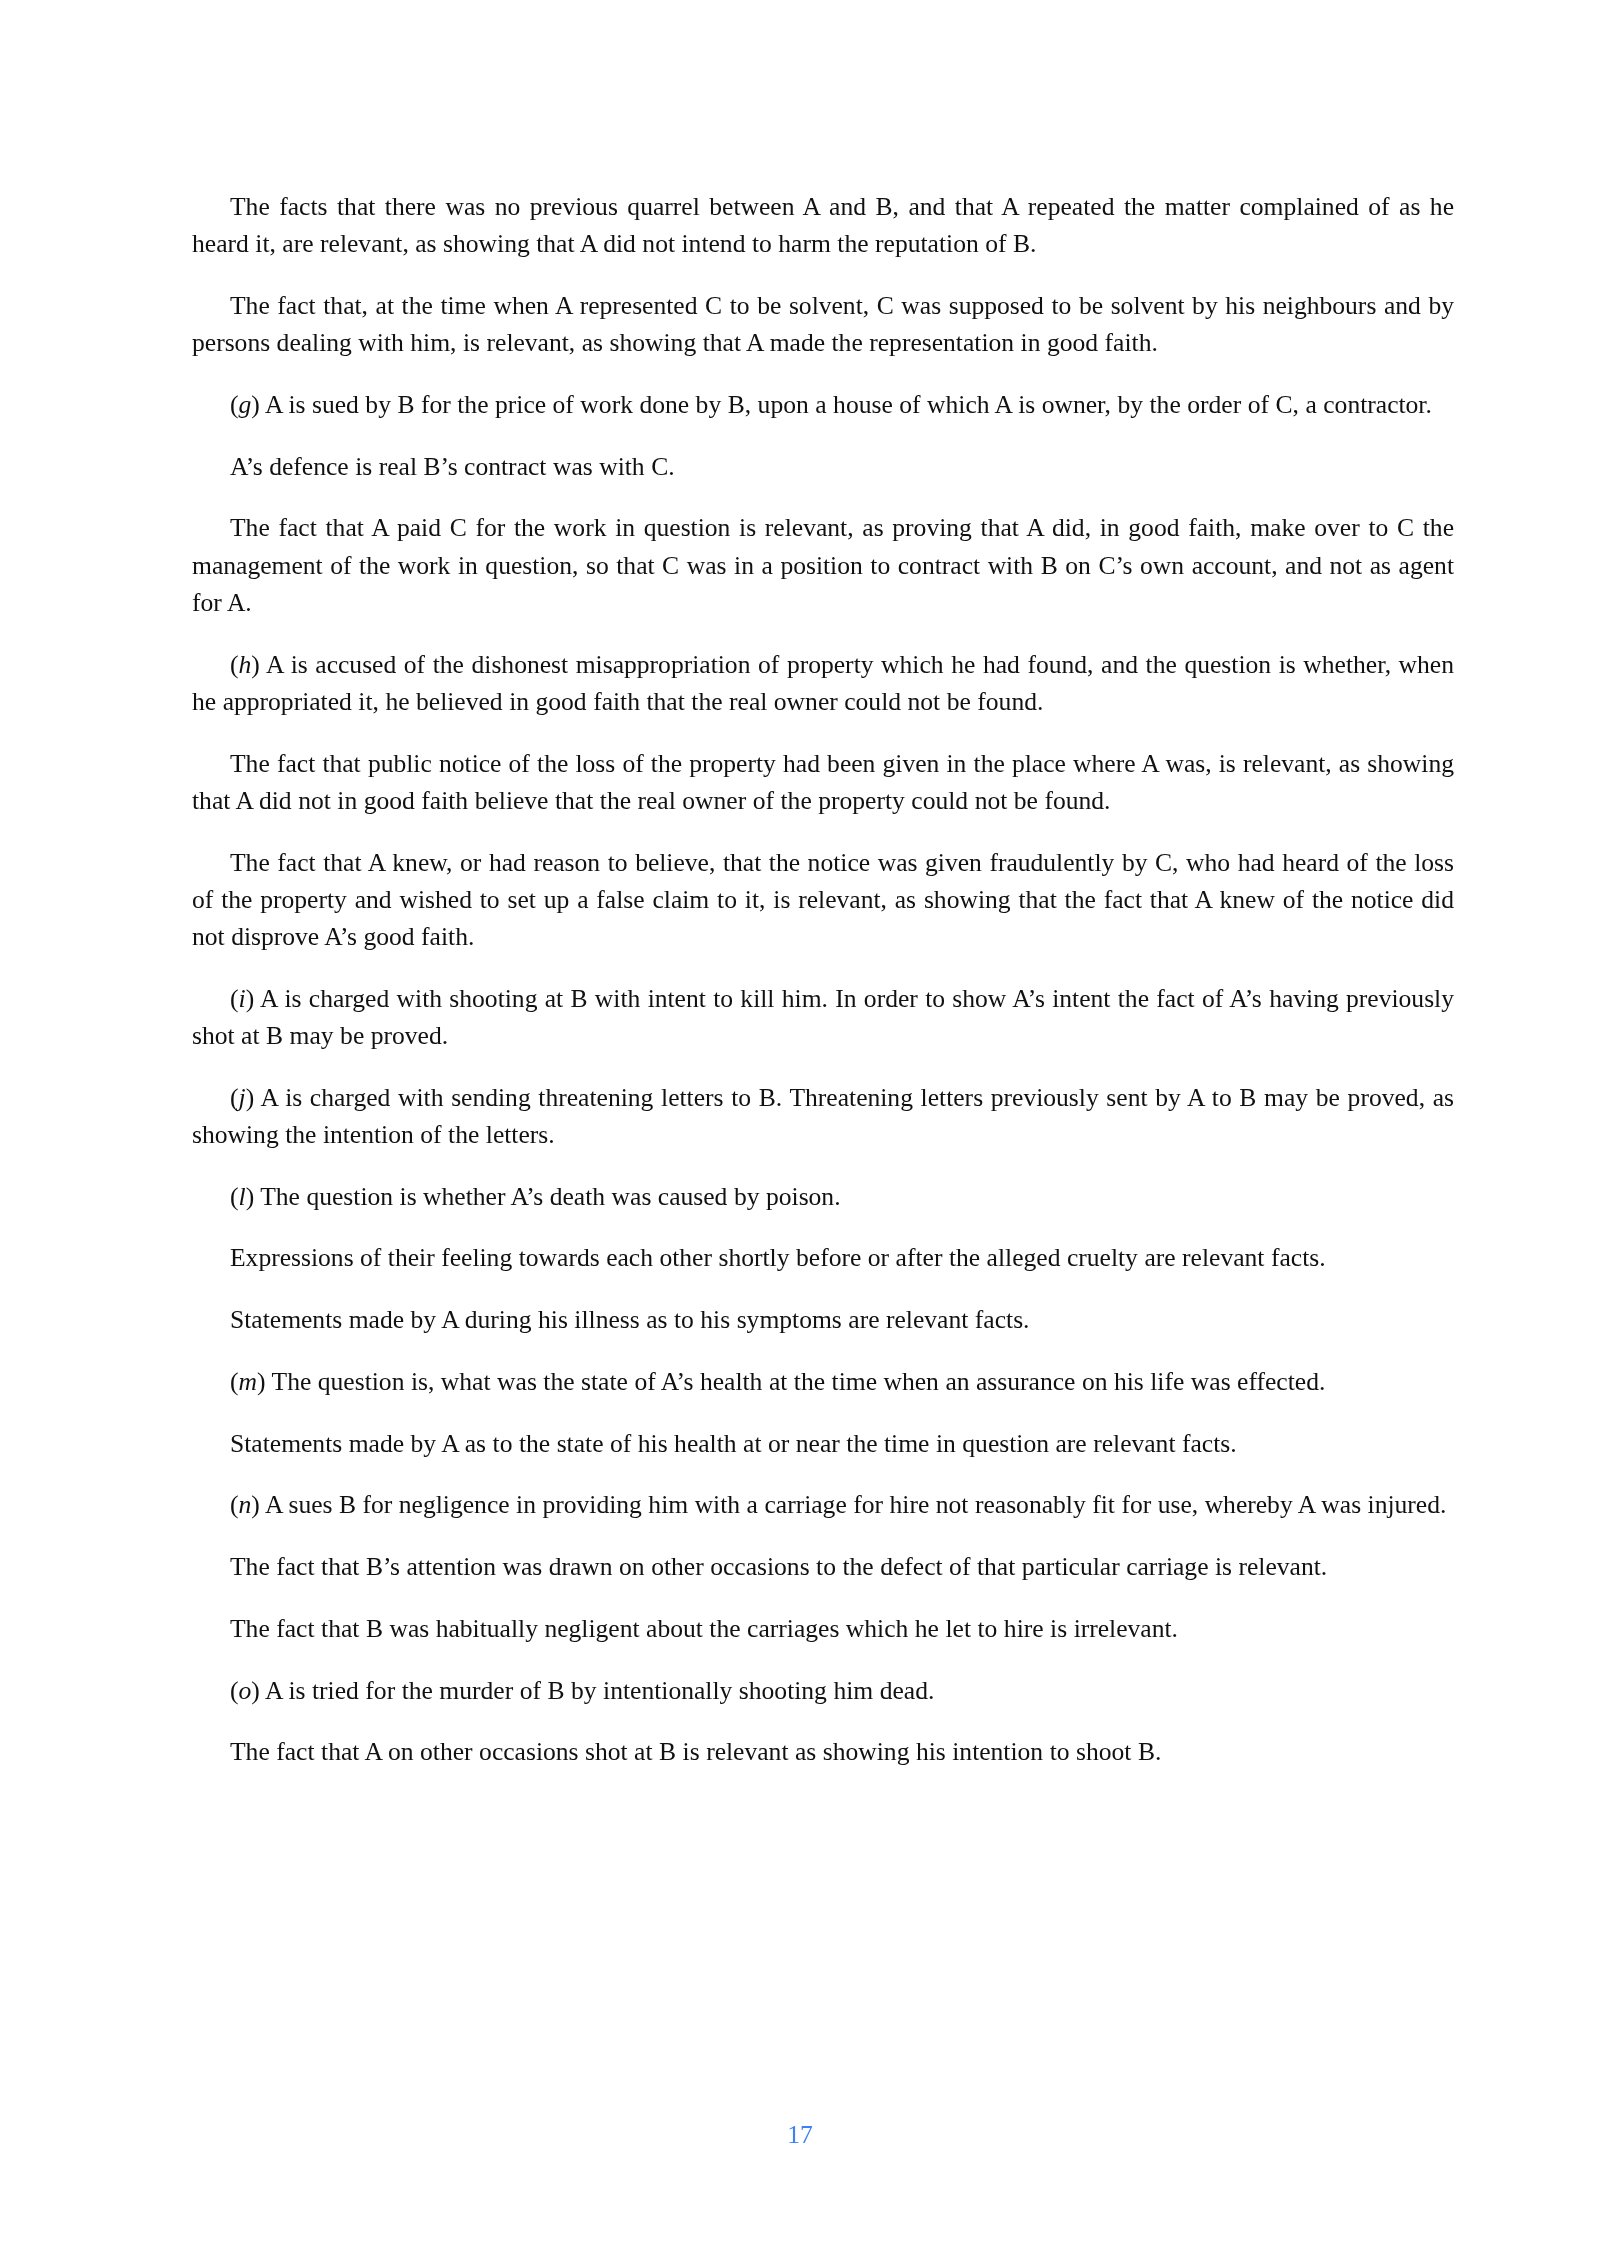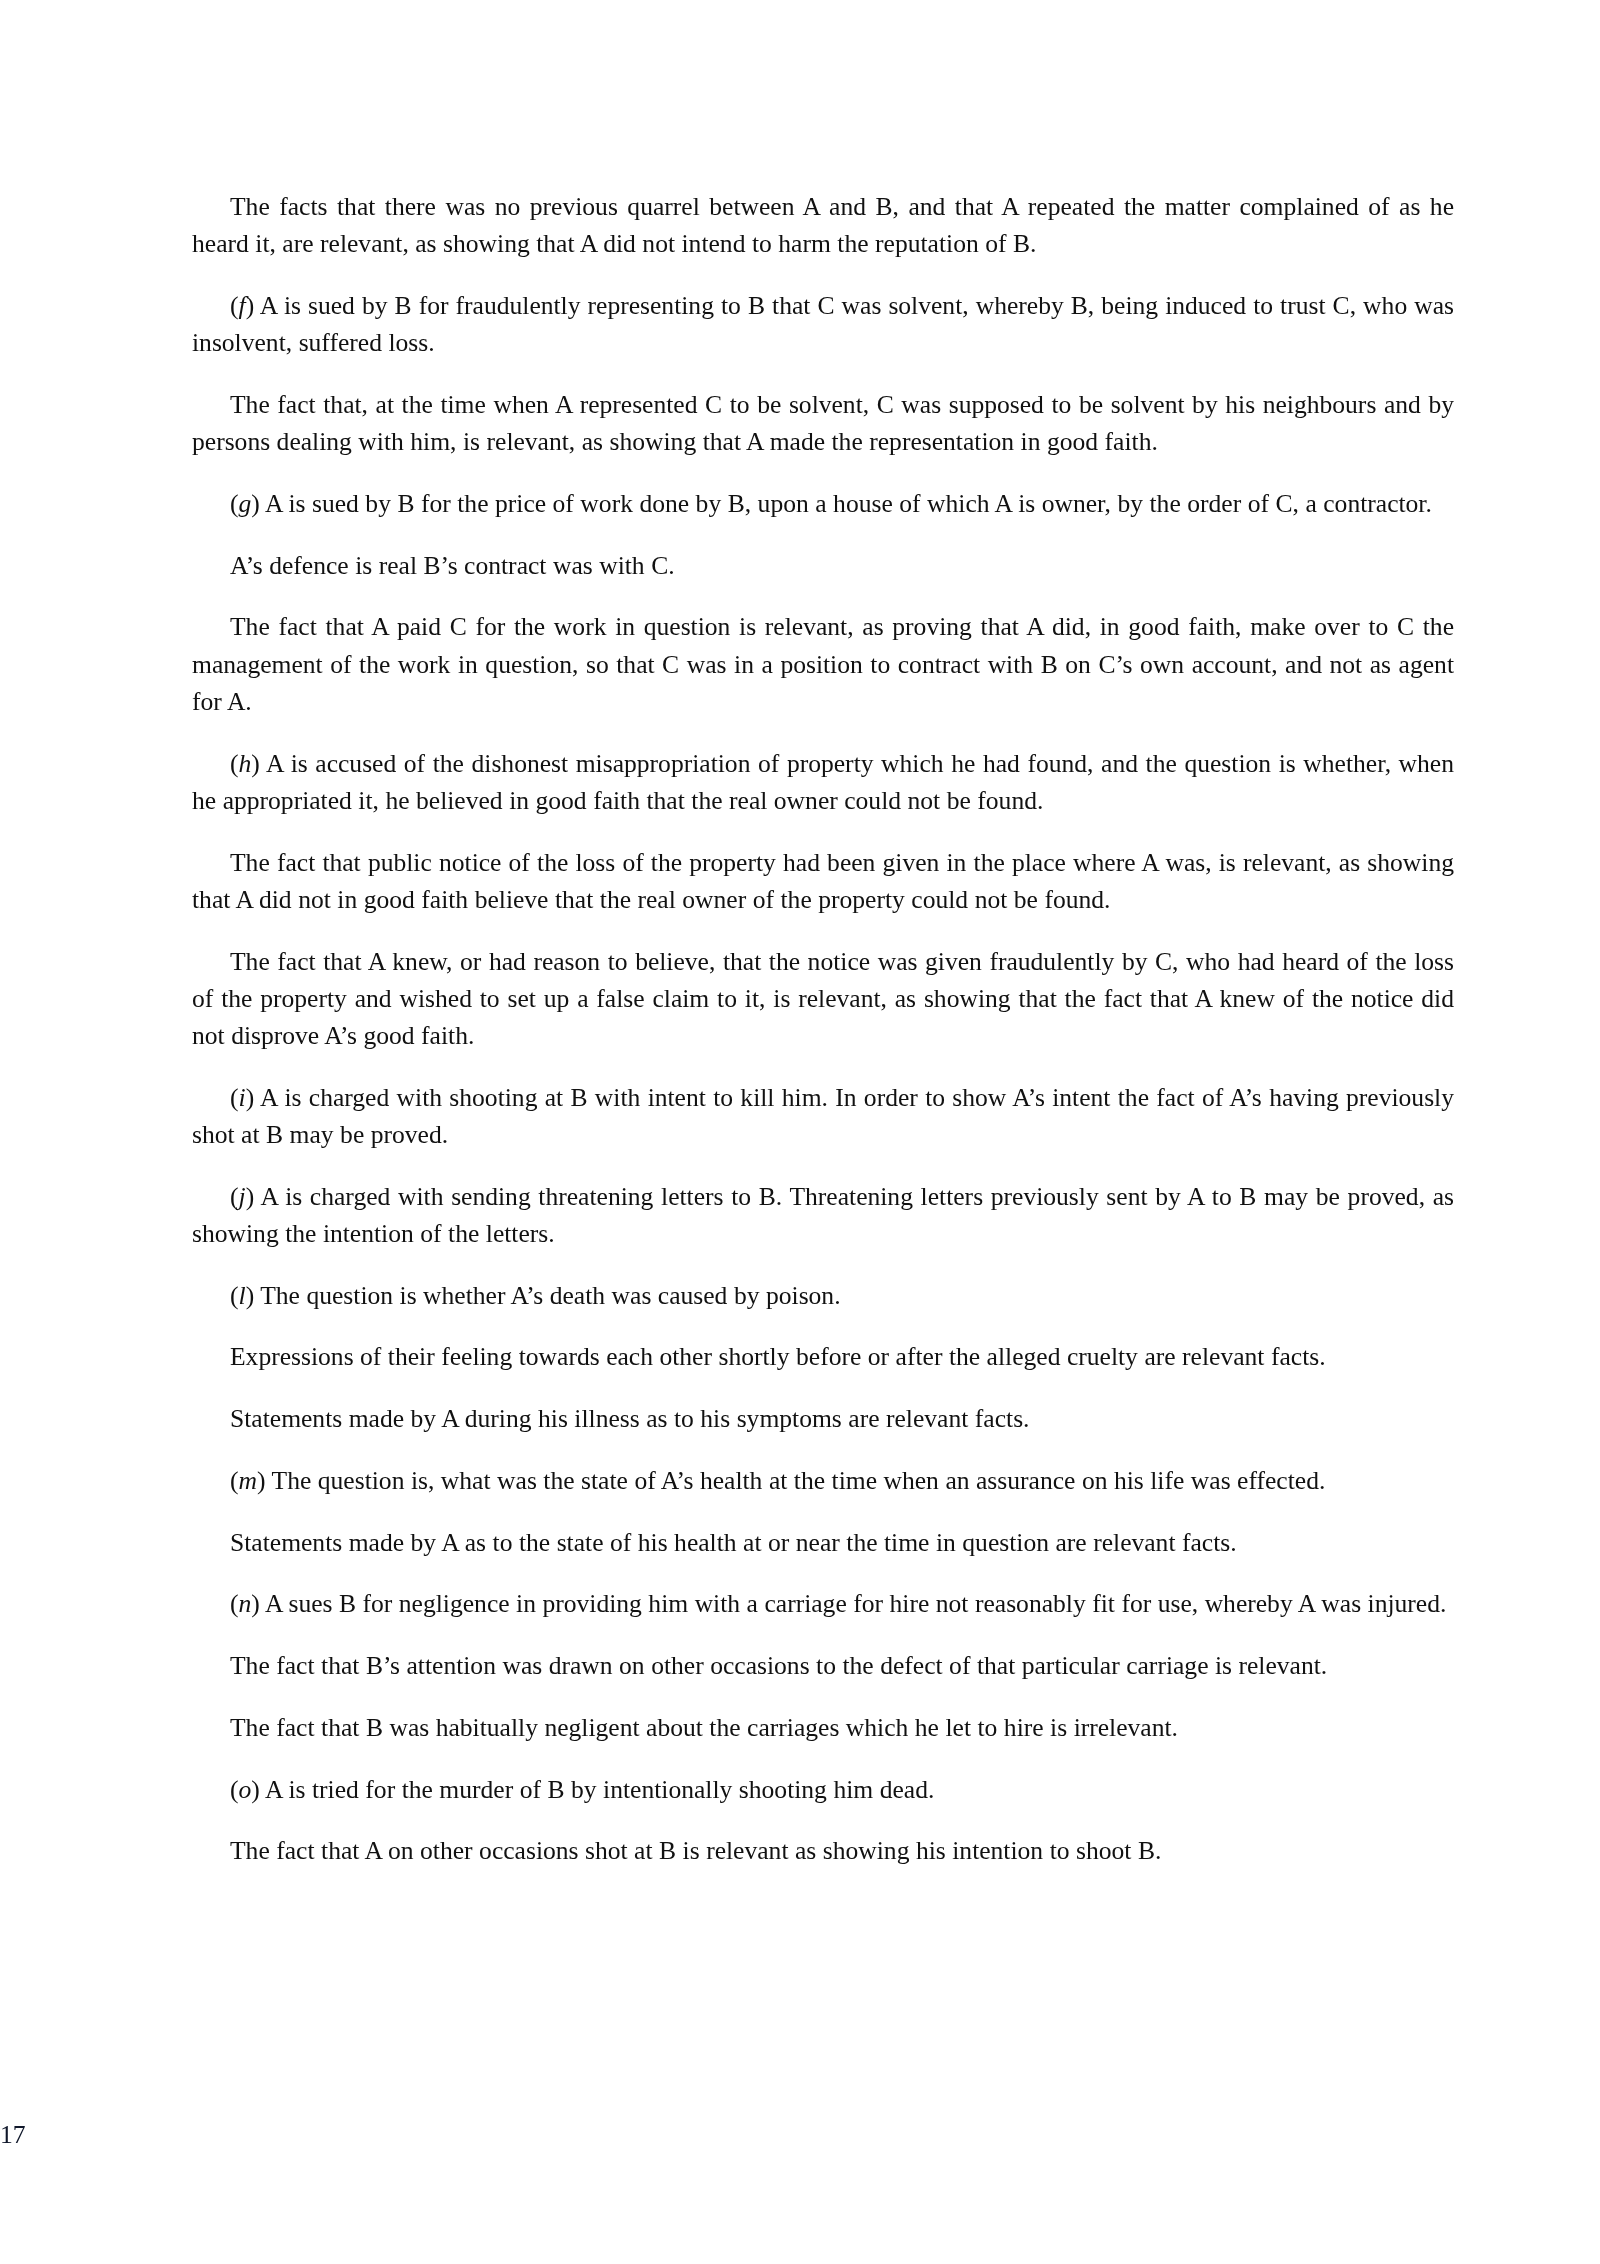--- a/index.html
+++ b/index.html
@@ -46,34 +46,33 @@
     margin-bottom: 0;
   }
   .mark {
     font-style: italic;
   }
   .page-number {
     position: absolute;
     left: 0;
     top: 2122px;
     width: 1600px;
-    text-align: left;
+    text-align: center;
     font-size: 25.6px;
     line-height: 1;
-    color: #0f172a;
+    color: #3b82f6;
     font-family: "Liberation Serif", "DejaVu Serif", serif;
   }
 </style>
 </head>
 <body>
 
 <div class="page">
   <div class="content">
       <p class="para indent"><span>The facts that there was no previous quarrel between A and B, and that A repeated the matter complained of as he heard it, are relevant, as showing that A did not intend to harm the reputation of B.</span></p>
-      <p class="para indent"><span>(<span class="mark">f</span>) </span><span>A is sued by B for fraudulently representing to B that C was solvent, whereby B, being induced to trust C, who was insolvent, suffered loss.</span></p>
       <p class="para indent"><span>The fact that, at the time when A represented C to be solvent, C was supposed to be solvent by his neighbours and by persons dealing with him, is relevant, as showing that A made the representation in good faith.</span></p>
       <p class="para indent"><span>(<span class="mark">g</span>) </span><span>A is sued by B for the price of work done by B, upon a house of which A is owner, by the order of C, a contractor.</span></p>
       <p class="para indent"><span>A’s defence is real B’s contract was with C.</span></p>
       <p class="para indent"><span>The fact that A paid C for the work in question is relevant, as proving that A did, in good faith, make over to C the management of the work in question, so that C was in a position to contract with B on C’s own account, and not as agent for A.</span></p>
       <p class="para indent"><span>(<span class="mark">h</span>) </span><span>A is accused of the dishonest misappropriation of property which he had found, and the question is whether, when he appropriated it, he believed in good faith that the real owner could not be found.</span></p>
       <p class="para indent"><span>The fact that public notice of the loss of the property had been given in the place where A was, is relevant, as showing that A did not in good faith believe that the real owner of the property could not be found.</span></p>
       <p class="para indent"><span>The fact that A knew, or had reason to believe, that the notice was given fraudulently by C, who had heard of the loss of the property and wished to set up a false claim to it, is relevant, as showing that the fact that A knew of the notice did not disprove A’s good faith.</span></p>
       <p class="para indent"><span>(<span class="mark">i</span>) </span><span>A is charged with shooting at B with intent to kill him. In order to show A’s intent the fact of A’s having previously shot at B may be proved.</span></p>
       <p class="para indent"><span>(<span class="mark">j</span>) </span><span>A is charged with sending threatening letters to B. Threatening letters previously sent by A to B may be proved, as showing the intention of the letters.</span></p>
       <p class="para indent"><span>(<span class="mark">l</span>) </span><span>The question is whether A’s death was caused by poison.</span></p>

